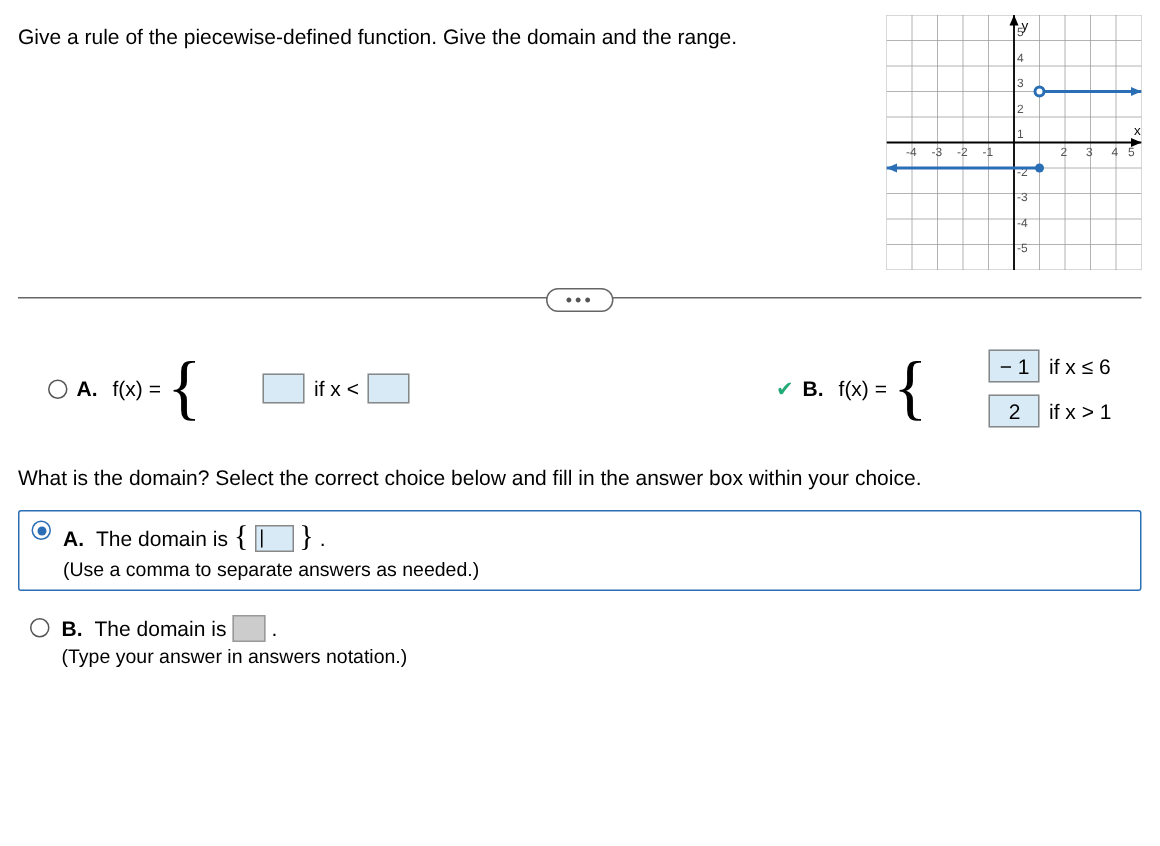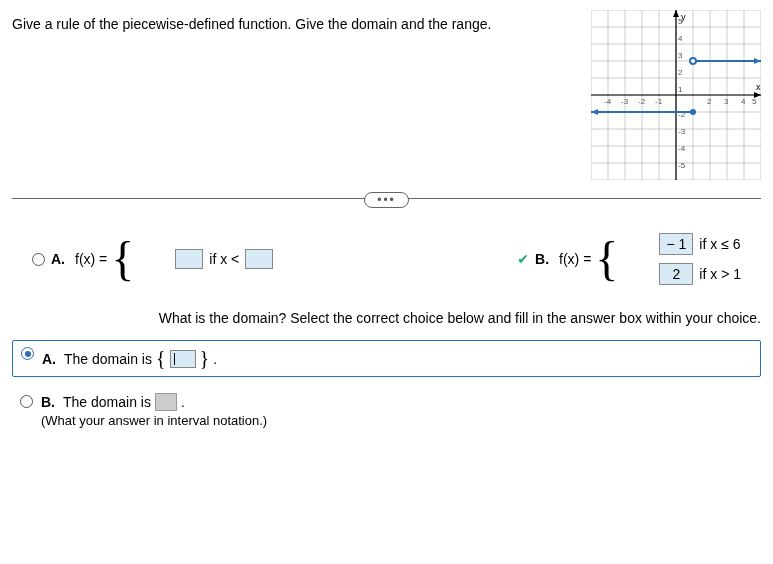--- a/index.html
+++ b/index.html
@@ -14,21 +14,21 @@
 .choices-row { display: flex; justify-content: space-between; align-items: center; margin: 10px 0 25px 0; padding: 0 20px; }
 .choice { display: flex; align-items: center; gap: 6px; }
 .radio { width: 13px; height: 13px; border: 1.5px solid #555; border-radius: 50%; display: inline-block; position: relative; }
 .check-green { color: #2a7; font-size: 14px; }
 .piecewise { display: flex; align-items: center; gap: 4px; }
 .brace { font-size: 48px; font-family: 'Times New Roman', serif; line-height: 1; }
 .piece-rows { display: flex; flex-direction: column; gap: 8px; }
 .piece-line { display: flex; align-items: center; gap: 6px; margin-left: 37px; }
 .input-box { width: 28px; height: 20px; background: #d8eaf5; border: 1px solid #888; }
 .val-box { width: 34px; height: 22px; background: #d8eaf5; border: 1px solid #888; display: flex; align-items: center; justify-content: center; }
-.domain-question { margin: 6px 0 14px 0; text-align: right; }
+.domain-question { margin: 6px 0 14px 0; }
 .domain-choices { display: flex; flex-direction: column; gap: 10px; }
 .domain-choice { display: flex; align-items: flex-start; gap: 8px; padding: 6px 8px; }
 .domain-choice.selected-box { border: 1.5px solid #2a6fb5; border-radius: 2px; }
 .domain-choice .radio { margin-top: 2px; }
 .dc-body { display: flex; flex-direction: column; gap: 2px; }
 .dc-line { display: flex; align-items: center; gap: 4px; flex-wrap: wrap; }
 .set-brace { font-size: 20px; font-family: 'Times New Roman', serif; }
 .input-inline { width: 26px; height: 18px; background: #d8eaf5; border: 1px solid #888; display: inline-block; vertical-align: middle; position: relative; }
 .cursor { position: absolute; left: 3px; top: 2px; width: 1px; height: 12px; background: #000; }
 .gray-box { width: 22px; height: 18px; background: #ccc; border: 1px solid #999; display: inline-block; vertical-align: middle; }
@@ -155,28 +155,29 @@
       <div class="dc-line">
         <span class="letter">A.</span>
         <span>The domain is</span>
         <span class="set-brace">{</span>
         <span class="input-inline">
             <span class="cursor"></span>
           </span>
         <span class="set-brace">}</span>
         <span>.</span>
       </div>
+      <div class="hint">(Use a comma to separate answers as needed.)</div>
     </div>
   </div>
 
   <div class="domain-choice">
     <span class="radio"></span>
     <div class="dc-body">
       <div class="dc-line">
         <span class="letter">B.</span>
         <span>The domain is</span>
         <span class="gray-box"></span>
         <span>.</span>
       </div>
-      <div class="hint">(What your answer in interval notation.)</div>
+      <div class="hint">(Type your answer in answers notation.)</div>
     </div>
   </div>
 </div>
 
 </body></html>

